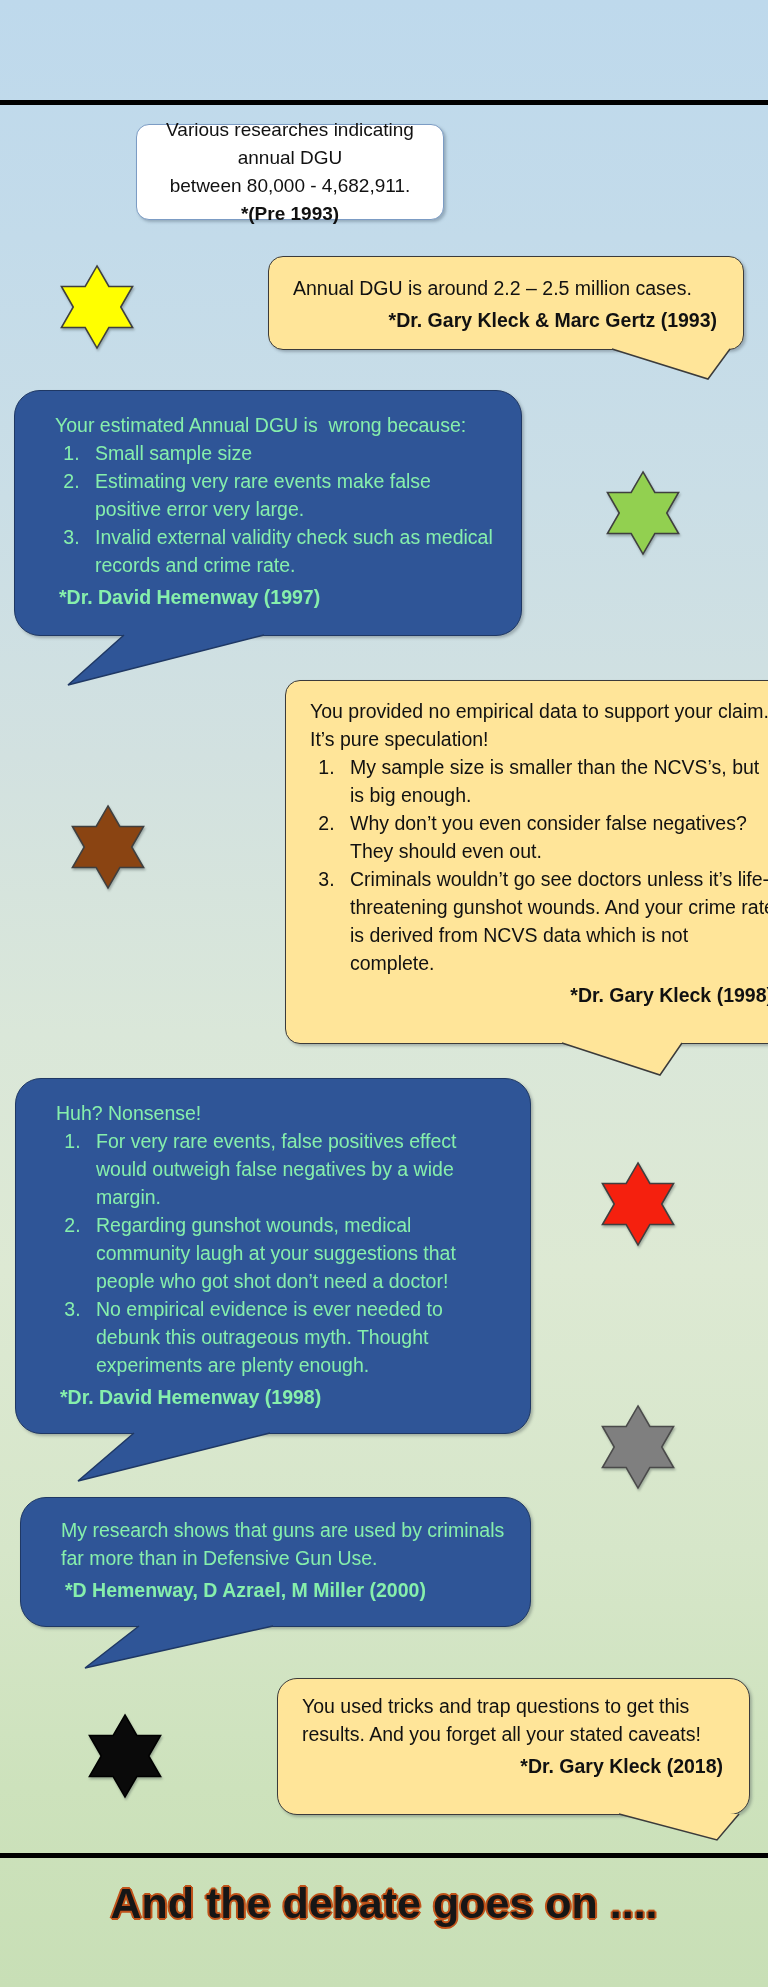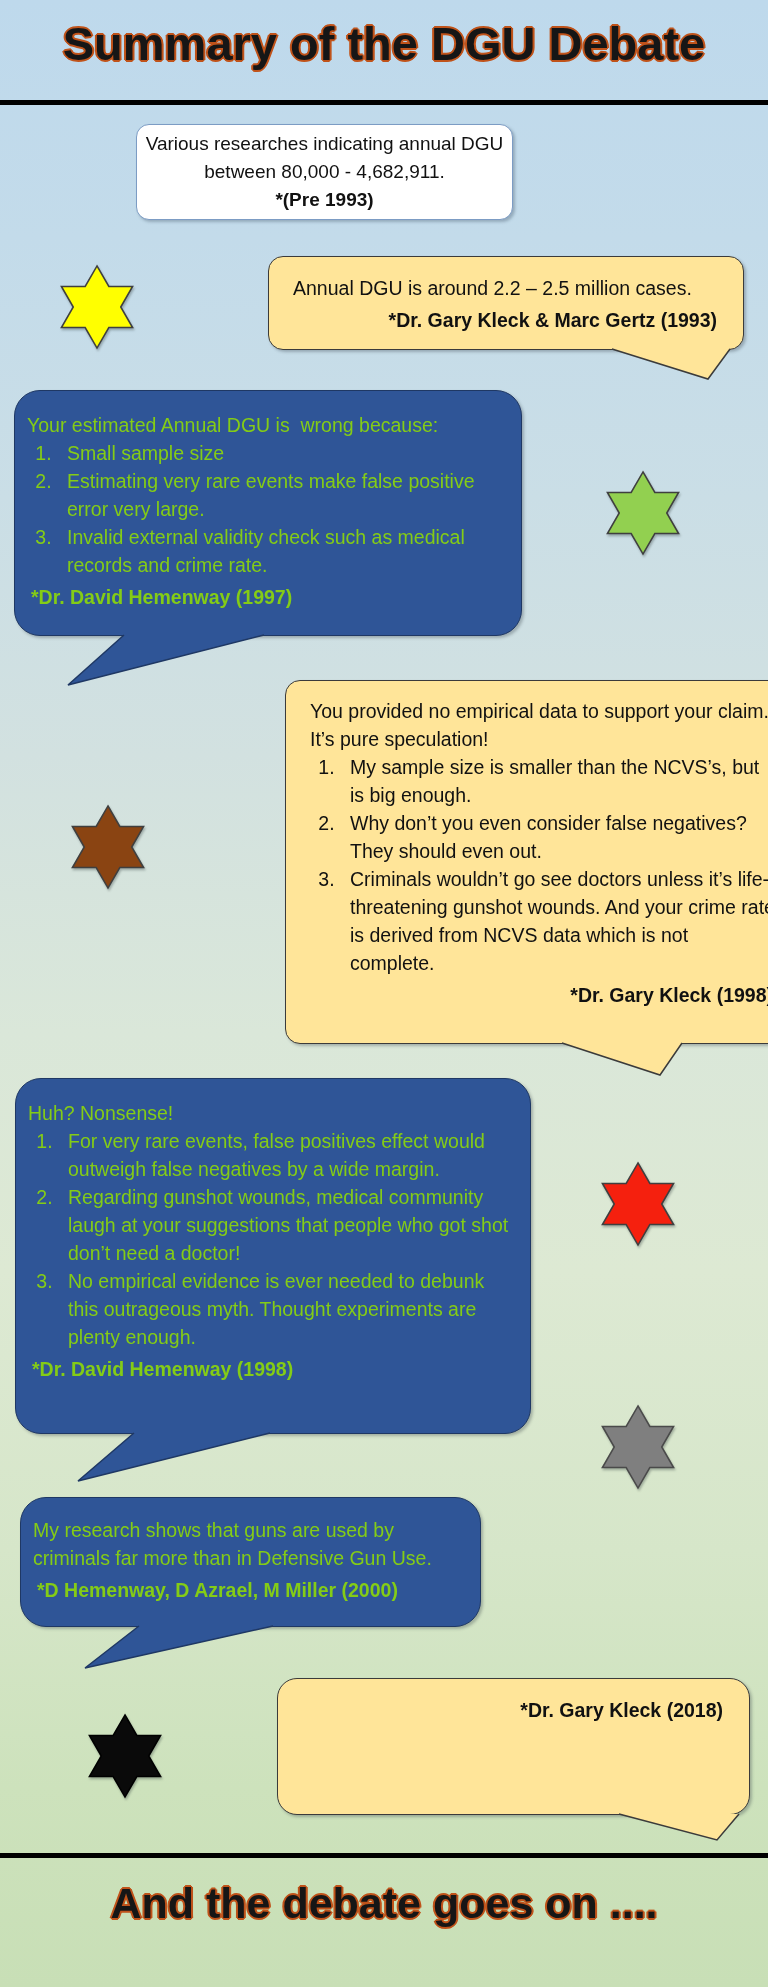--- a/index.html
+++ b/index.html
@@ -11,47 +11,46 @@
   }
   .big-heading{
     position:absolute;left:0;width:768px;text-align:center;
     font-weight:bold;font-size:47px;letter-spacing:0px;color:#161616;
     text-shadow:-2px 0 0 #c0531a,2px 0 0 #c0531a,0 -2px 0 #c0531a,0 2px 0 #c0531a,
                 -1px -1px 0 #c0531a,1px 1px 0 #c0531a,1px -1px 0 #c0531a,-1px 1px 0 #c0531a;
     white-space:pre;
   }
   .divider{position:absolute;left:0;width:768px;height:5px;}
   .intro-box{
-    position:absolute;left:136px;top:124px;width:377px;height:96px;
+    position:absolute;left:136px;top:124px;width:308px;height:96px;
     border-radius:13px;border:1px solid #7c9cc4;box-sizing:border-box;
     box-shadow:2px 2px 3px rgba(60,80,100,.35);
     display:flex;flex-direction:column;justify-content:center;
     text-align:center;font-size:19px;line-height:28px;color:#111;
   }
   .bubble{
     position:absolute;box-sizing:border-box;border:1.5px solid;
     font-size:19.5px;line-height:28px;
     box-shadow:2px 2px 3px rgba(40,50,60,.30);
   }
   .bubble p{margin:0;white-space:pre-wrap;}
   .bubble ol{margin:0;padding-left:30px;}
   .bubble li{padding-left:10px;}
   .bubble .credit{margin:4px;font-weight:bold;}
   .credit.right{text-align:right;}
   .tan-bubble{color:#111;border-radius:15px;padding:16px 22px 14px 24px;}
-  .blue-bubble{color:#84cc16;border-radius:26px;padding:20px 20px 16px 12px;}
+  .blue-bubble{color:#86efac;border-radius:26px;padding:20px 20px 16px 40px;}
   .tail{position:absolute;overflow:visible;}
   .star{position:absolute;filter:drop-shadow(1px 2px 1px rgba(50,60,60,.35));}
 </style>
 </head>
 <body>
 
 <div class="page">
 
-  <div class="big-heading" style="top:16px;">Summary of the DGU Debate</div>
   <div class="divider" style="top: 100px; background-color: rgb(0, 0, 0);"></div>
 
   <div class="intro-box" style="background-color: rgb(255, 255, 255); border-color: rgb(124, 156, 196);">
     <div>Various researches indicating annual DGU</div>
     <div>between 80,000 - 4,682,911.</div>
     <div style="font-weight:bold">*(Pre 1993)</div>
   </div>
 
   <svg class="star" style="left:54px;top:263px;" width="86" height="88" viewBox="-44 -44 88 88">
     <polygon stroke-width="1.6" points="0,-42 12.1,-21 36.4,-21 24.3,0 36.4,21 12.1,21 0,42 -12.1,21 -36.4,21 -24.3,0 -36.4,-21 -12.1,-21" fill="#ffff00" stroke="#3f3f3f"></polygon>
@@ -112,29 +111,30 @@
       <li>For very rare events, false positives effect would outweigh false negatives by a wide margin.</li>
       <li>Regarding gunshot wounds, medical community laugh at your suggestions that people who got shot don’t need a doctor!</li>
       <li>No empirical evidence is ever needed to debunk this outrageous myth. Thought experiments are plenty enough.</li>
     </ol>
     <p class="credit">*Dr. David Hemenway (1998)</p>
   </div>
   <svg class="tail" style="left:70px;top:1431px;" width="212" height="58">
     <path d="M200,2 L8,50 L64,2" stroke-width="1.5" fill="#2f5597" stroke="#1f3864"></path>
   </svg>
 
-  <div class="bubble blue-bubble" style="left: 20px; top: 1497px; width: 461px; height: 130px; padding-top: 18px; background-color: rgb(47, 85, 151); border-color: rgb(31, 56, 100);">
+  <div class="bubble blue-bubble" style="left: 20px; top: 1497px; width: 511px; height: 130px; padding-top: 18px; background-color: rgb(47, 85, 151); border-color: rgb(31, 56, 100);">
     <p>My research shows that guns are used by criminals far more than in Defensive Gun Use.</p>
     <p class="credit">*D Hemenway, D Azrael, M Miller (2000)</p>
   </div>
   <svg class="tail" style="left:75px;top:1624px;" width="205" height="52">
     <path d="M198,2 L10,44 L64,2" stroke-width="1.5" fill="#2f5597" stroke="#1f3864"></path>
   </svg>
 
   <div class="bubble tan-bubble" style="left: 277px; top: 1678px; width: 473px; height: 137px; padding-top: 13px; border-radius: 20px; background-color: rgb(255, 229, 153); border-color: rgb(59, 59, 59);">
+    <p>You used tricks and trap questions to get this results. And you forget all your stated caveats!</p>
     <p class="credit right">*Dr. Gary Kleck (2018)</p>
   </div>
   <svg class="tail" style="left:615px;top:1812px;" width="130" height="32">
     <path d="M4,2 L102,28 L124,2" stroke-width="1.5" fill="#ffe599" stroke="#3b3b3b"></path>
   </svg>
 
   <div class="divider" style="top: 1853px; background-color: rgb(0, 0, 0);"></div>
   <div class="big-heading" style="top:1879px;font-size:43px;">And the debate goes on ....</div>
 
 </div>

